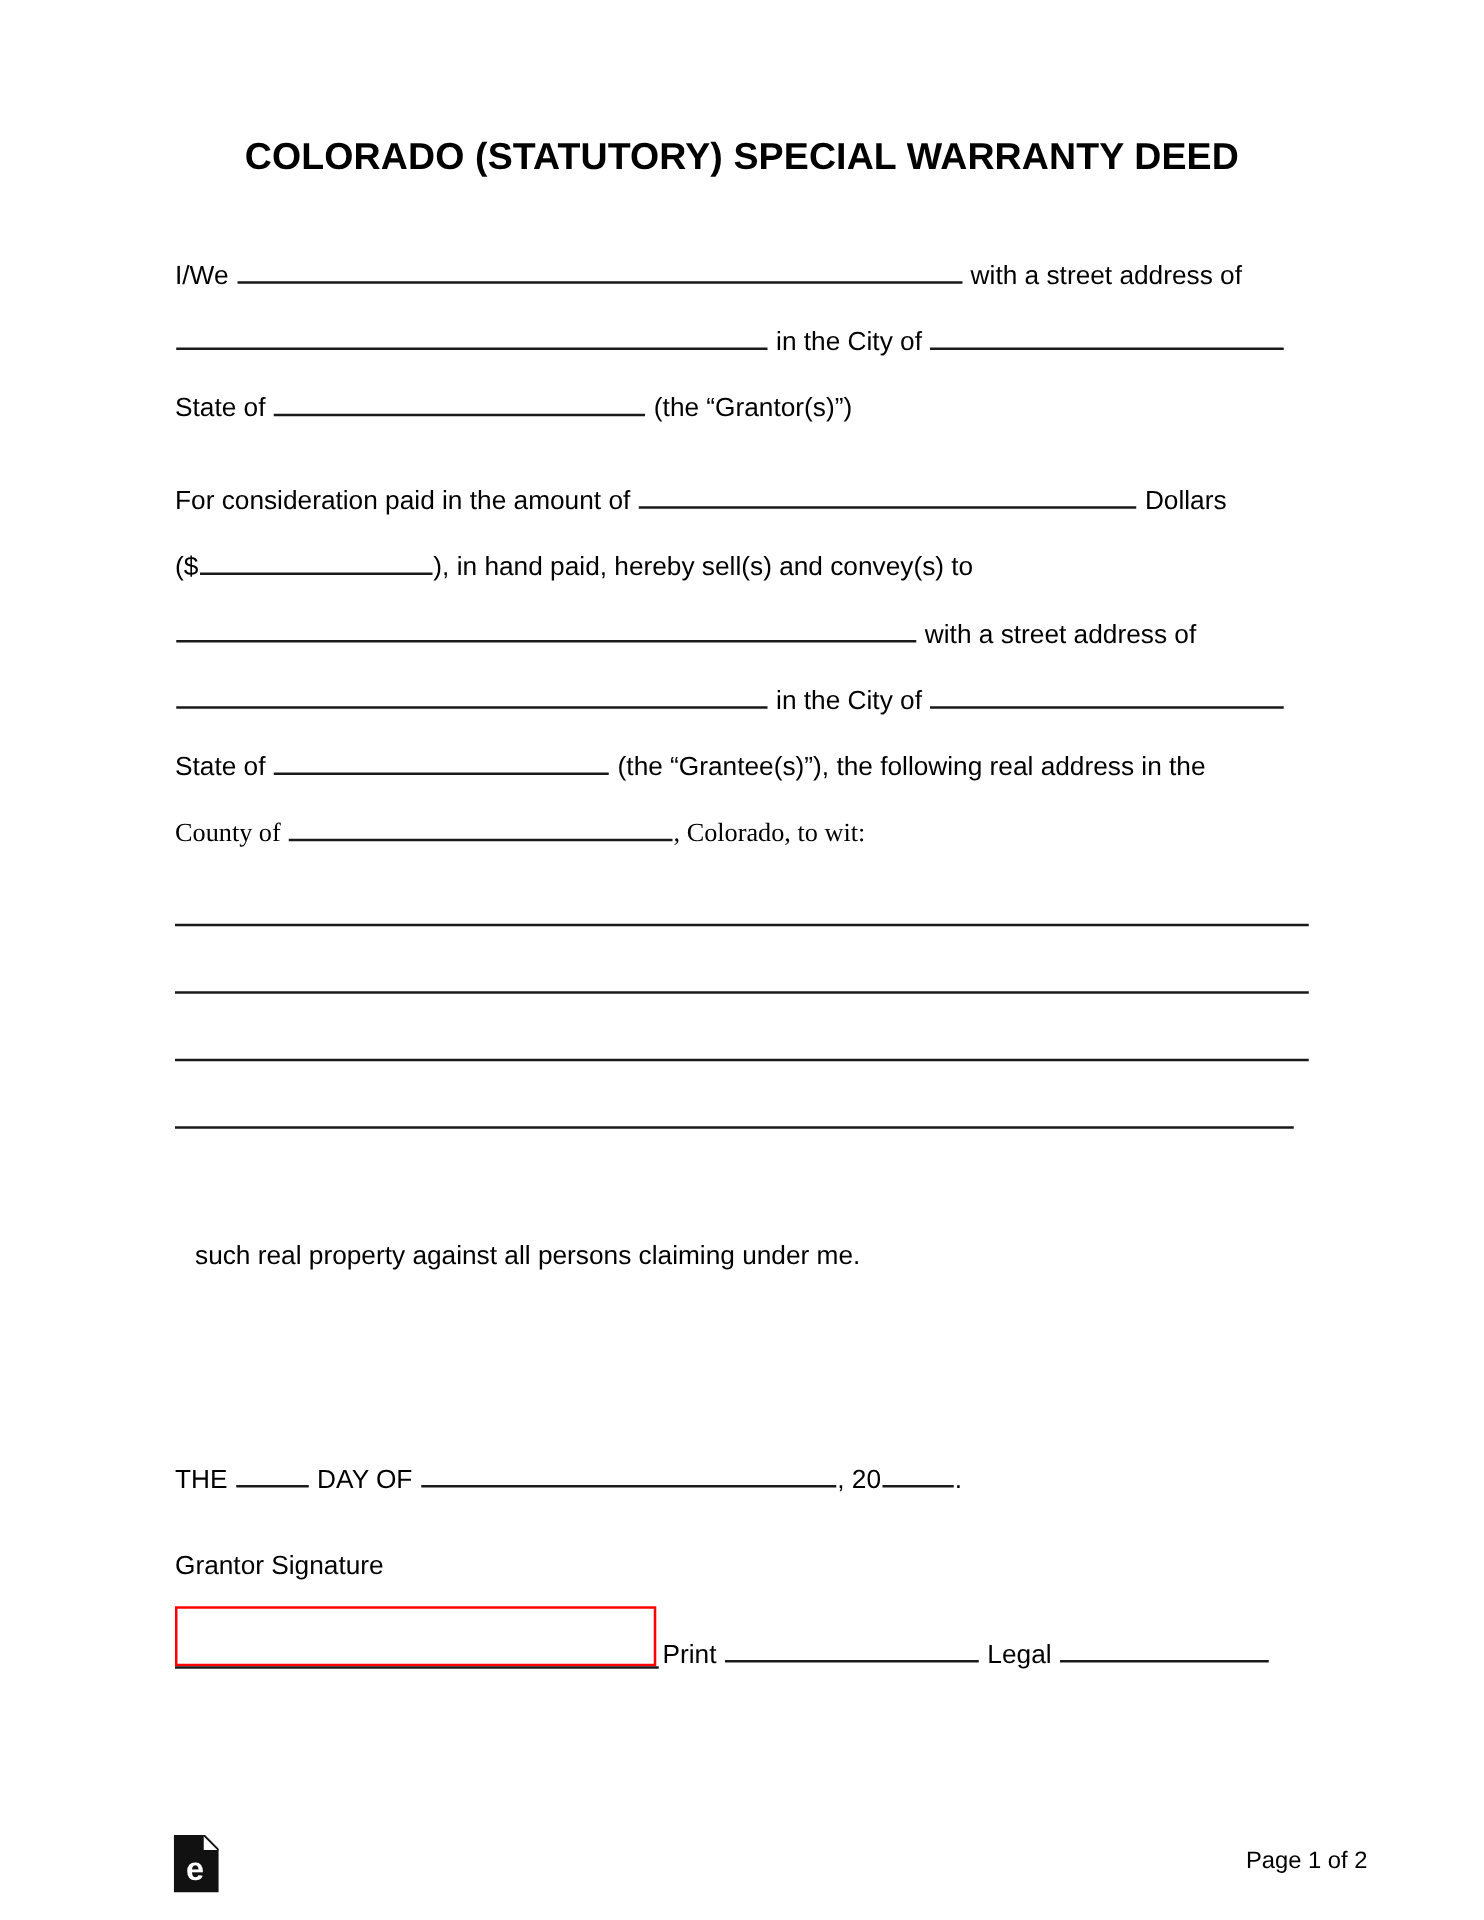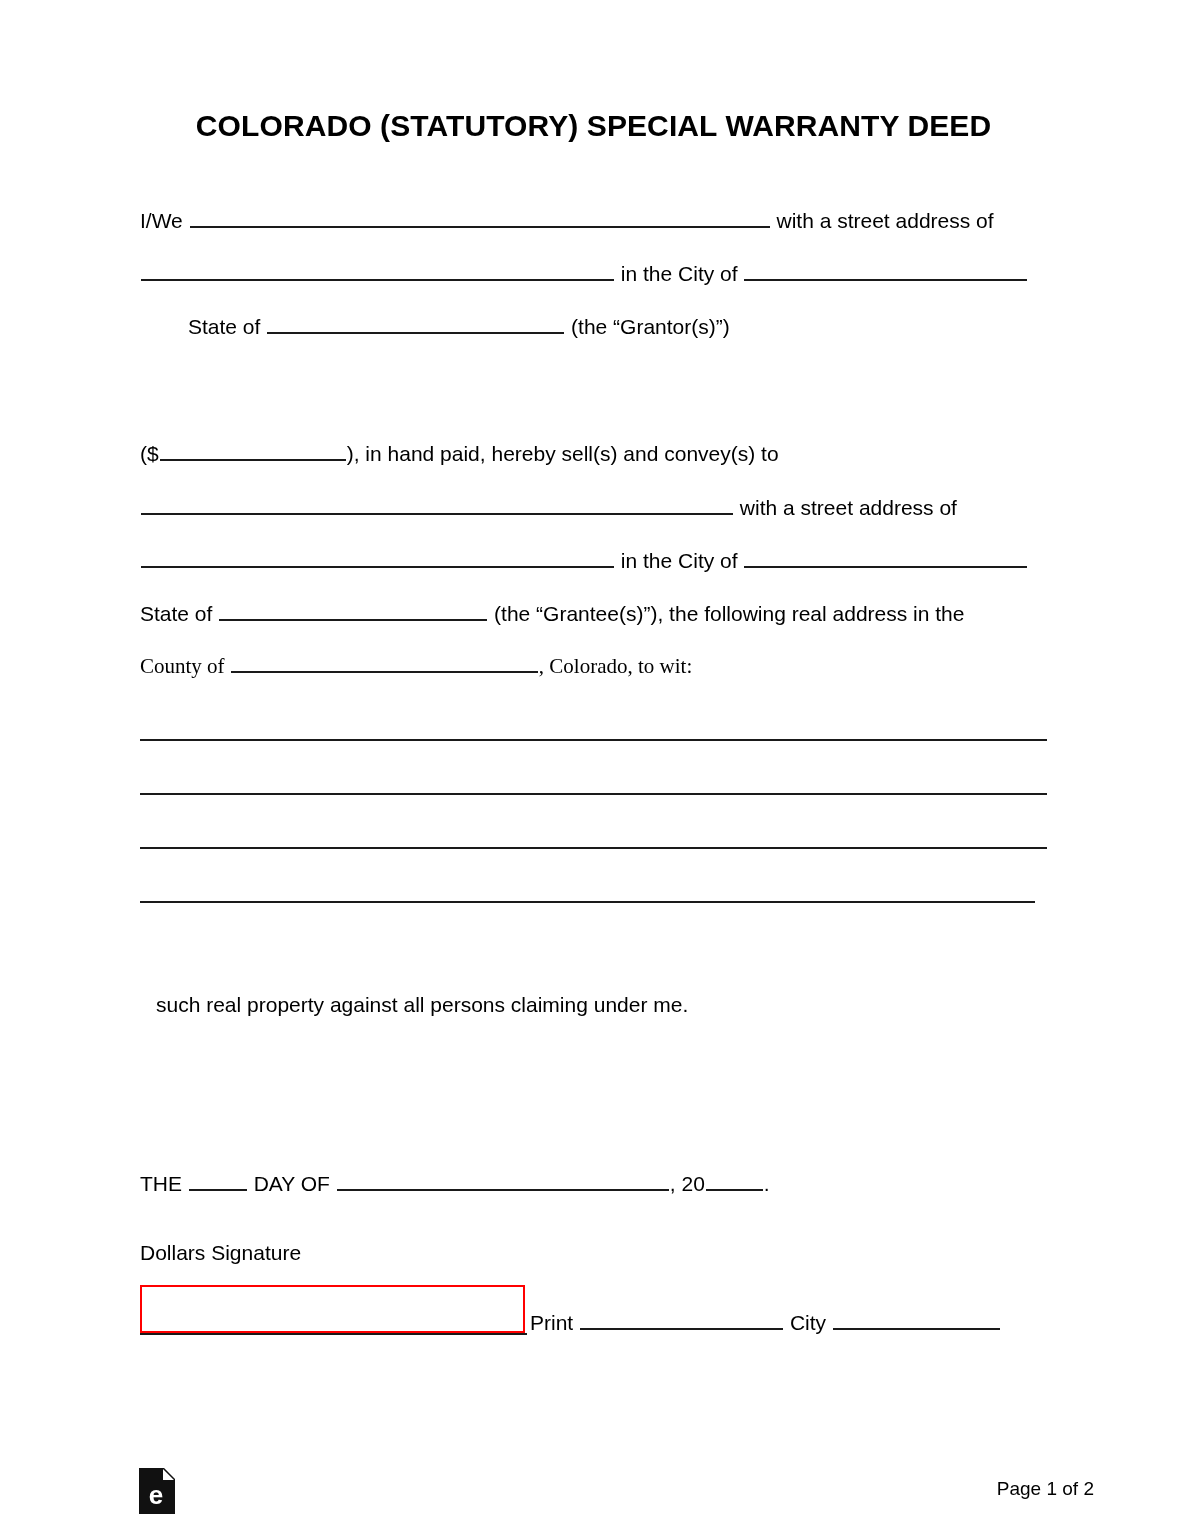--- a/index.html
+++ b/index.html
@@ -134,26 +134,31 @@
     <span class="blank" style="width:580px;"></span>
     <span>with a street address of</span>
   </div>
 
   <div class="para" style="top:231px;">
     <span class="blank" style="width:473px;"></span>
     <span>in the City of</span>
     <span class="blank" style="width:283px;"></span>
   </div>
 
-  <div class="para" style="top:284px;margin-left:48px;">
+  <div class="para" style="top:284px;">
     <span>State of</span>
     <span class="blank" style="width:297px;"></span>
     <span>(the “Grantor(s)”)</span>
   </div>
 
+  <div class="para" style="top:358px;">
+    <span>For consideration paid in the amount of</span>
+    <span class="blank" style="width:398px;"></span>
+    <span>Dollars</span>
+  </div>
 
   <div class="para" style="top:411px;">
     <span>($</span><span class="blank" style="width:186px;"></span><span>), in hand paid, hereby sell(s) and convey(s) to</span>
   </div>
 
   <div class="para" style="top:465px;">
     <span class="blank" style="width:592px;"></span>
     <span>with a street address of</span>
   </div>
 
@@ -182,29 +187,29 @@
   <div class="para" style="top:962px;margin-left:16px;">such real property against all persons claiming under me.</div>
 
 
   <div class="para" style="top:1141px;">
     <span>THE</span>
     <span class="blank" style="width:58px;"></span>
     <span>DAY OF</span>
     <span class="blank" style="width:332px;"></span><span>, 20</span><span class="blank" style="width:57px;"></span><span>.</span>
   </div>
 
-  <div class="sig-label">Dollars Signature</div>
+  <div class="sig-label">Grantor Signature</div>
 
   <div class="sig-box"></div>
   <div class="sig-underline"></div>
 
   <div class="print-date">
     <span>Print</span>
     <span class="blank" style="width:203px;"></span>
-    <span>City</span>
+    <span>Legal</span>
     <span class="blank" style="width:167px;"></span>
   </div>
 
   <div class="footer-logo">
     <svg width="36" height="46" viewBox="0 0 36 46" xmlns="http://www.w3.org/2000/svg">
       <path d="M0 0 H24 L36 12 V46 H0 Z" fill="#111111"></path>
       <path d="M24 0 L36 12 H24 Z" fill="#ffffff"></path>
       <path d="M24 0 L36 12" stroke="#111111" stroke-width="1.5" fill="none"></path>
       <text x="17" y="36" font-family="'Liberation Sans', sans-serif" font-size="26" font-weight="bold" fill="#ffffff" text-anchor="middle">e</text>
     </svg>

